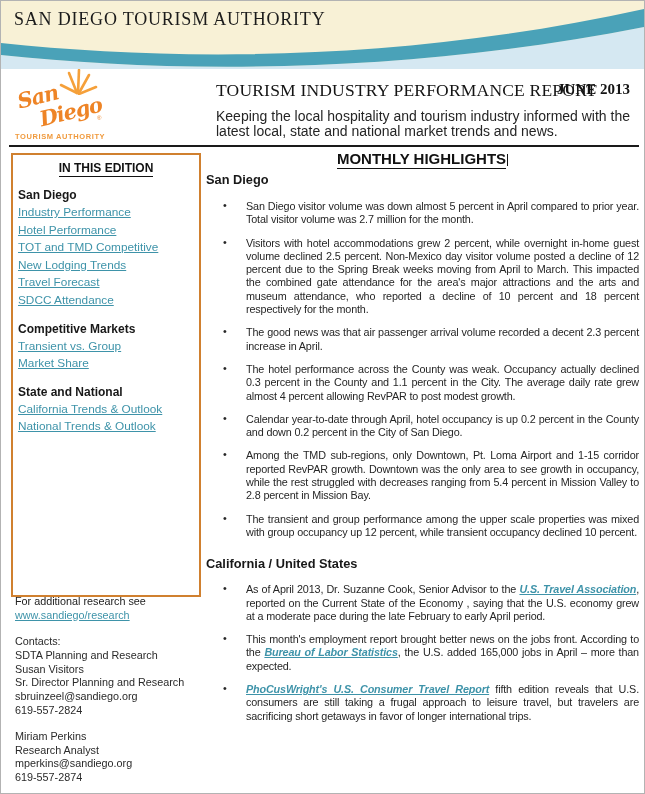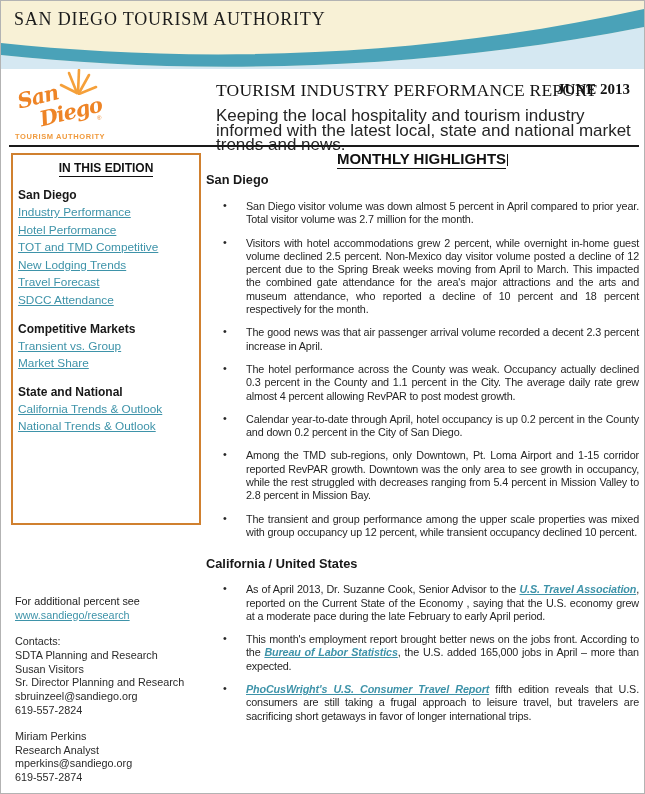--- a/index.html
+++ b/index.html
@@ -44,30 +44,30 @@
     font-family:"Liberation Serif", serif; font-size:17.5px;
     color:#141414; letter-spacing:0.2px;
   }
   .issue-date {
     position:absolute; top:80px; right:14px;
     font-family:"Liberation Serif", serif; font-weight:bold; font-size:15px;
     color:#141414;
   }
   .tagline {
     position:absolute; top:108px; left:215px; width:424px;
-    font-size:17px; line-height:14.5px; color:#252525;
+    font-size:14px; line-height:14.5px; color:#252525;
   }
   .rule {
     position:absolute; top:144px; left:8px; width:630px; height:0;
     border:none; border-top:2px solid #1a1a1a;
   }
 
   
   .sidebar-box {
-    position:absolute; top:152px; left:10px; width:190px; height:372px;
+    position:absolute; top:152px; left:10px; width:190px; height:444px;
     border:2px solid #d0802f; background:#fff; padding:6px 5px 0 5px;
   }
   .edition-title { text-align:center; font-size:12px; font-weight:bold; color:#111; margin-bottom:4px; }
   .edition-title span { border-bottom:1.6px solid #111; padding-bottom:1px; }
   .side-h { font-weight:bold; font-size:12px; color:#181818; margin-top:13px; margin-bottom:1px; }
   .slink { line-height:15.6px; }
   .slink a { font-size:11.8px; color:#3e93a9; text-decoration:underline; cursor:pointer; }
 
   
   .research { position:absolute; top:594px; left:14px; width:182px; font-size:10.8px; line-height:13.5px; }
@@ -142,21 +142,21 @@
     <div class="side-h">Competitive Markets</div>
     <div class="slink"><a>Transient vs. Group</a></div>
     <div class="slink"><a>Market Share</a></div>
 
     <div class="side-h">State and National</div>
     <div class="slink"><a>California Trends &amp; Outlook</a></div>
     <div class="slink"><a>National Trends &amp; Outlook</a></div>
   </aside>
 
   <div class="research">
-    <div>For additional percent see</div>
+    <div>For additional research see</div>
     <a>www.sandiego/research</a>
   </div>
 
   <div class="contacts">
     <div>Contacts:</div>
     <div>SDTA Planning and Research</div>
     <div>Susan Visitors</div>
     <div>Sr. Director Planning and Research</div>
     <div>sbruinzeel@sandiego.org</div>
     <div>619-557-2824</div>

